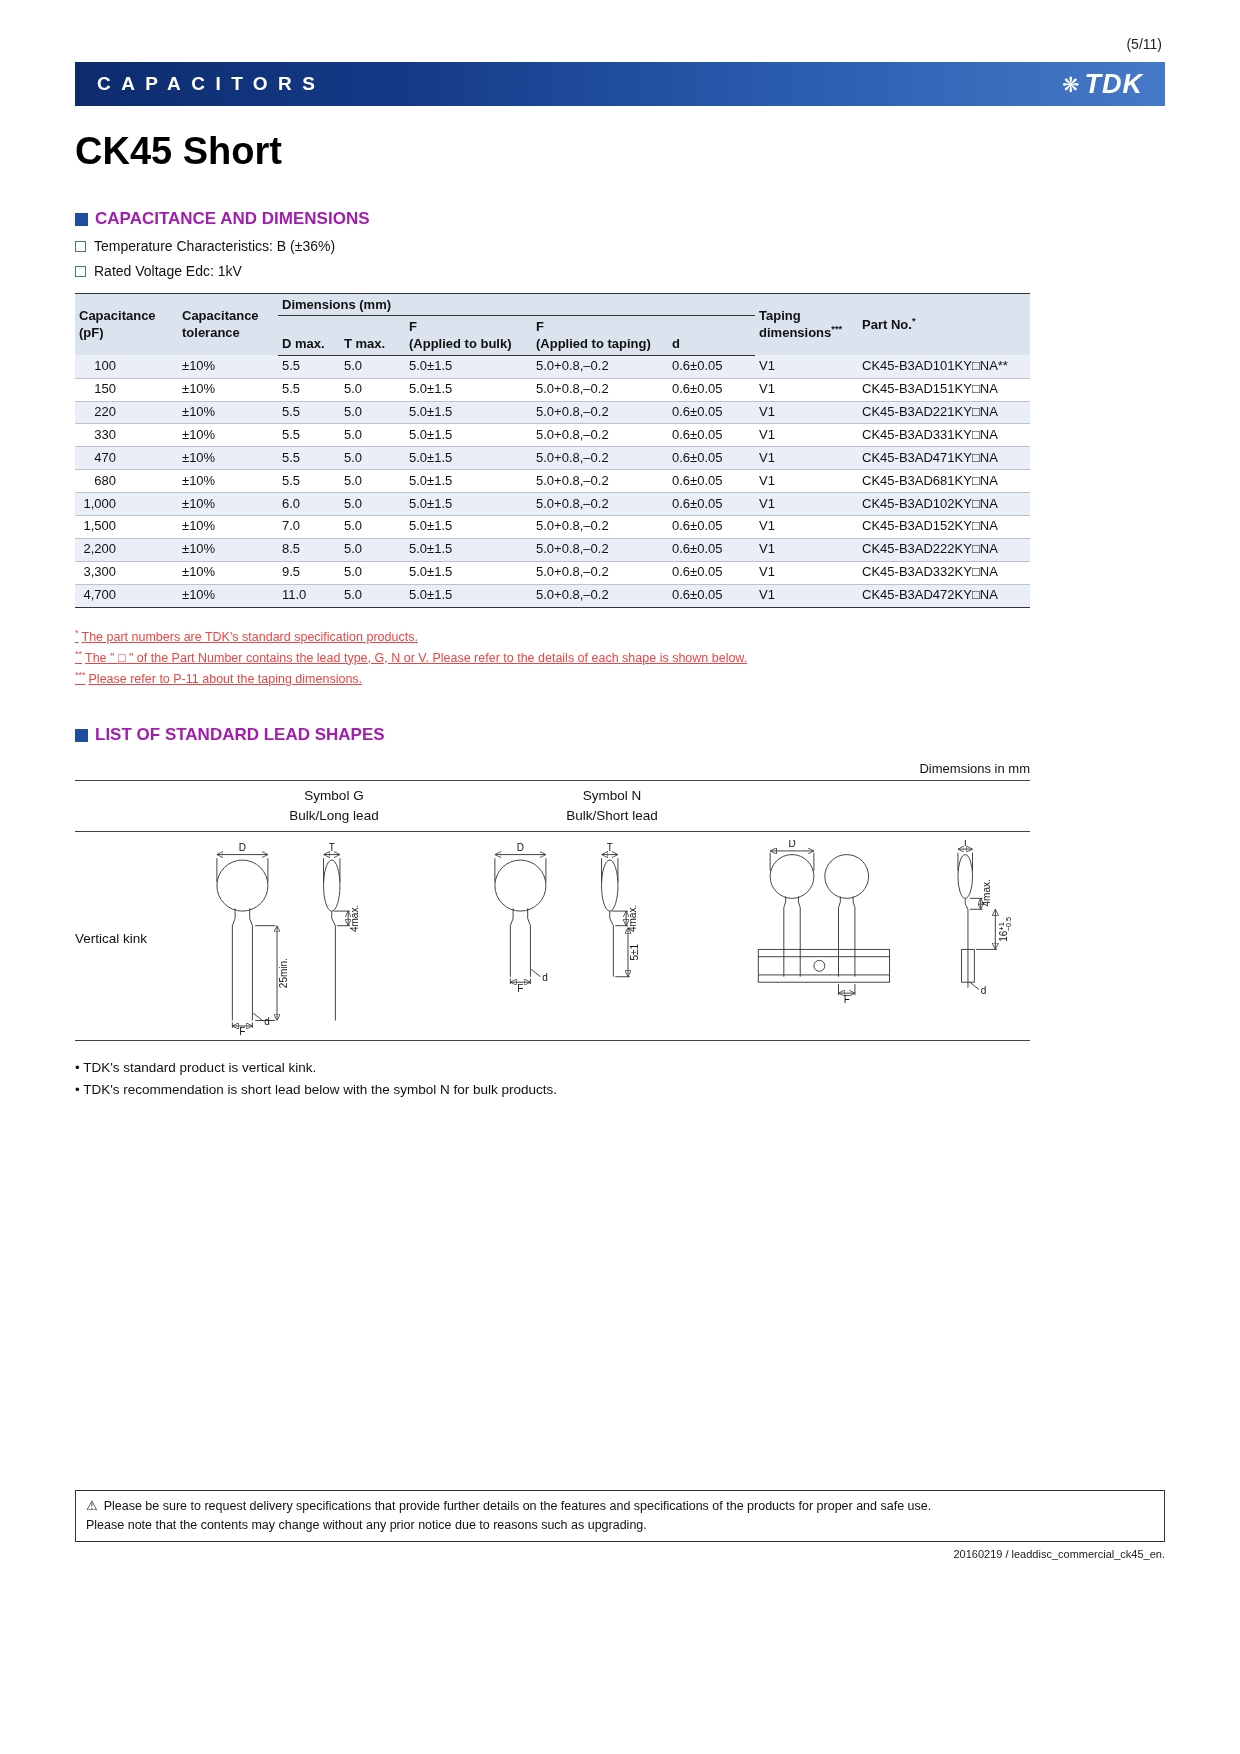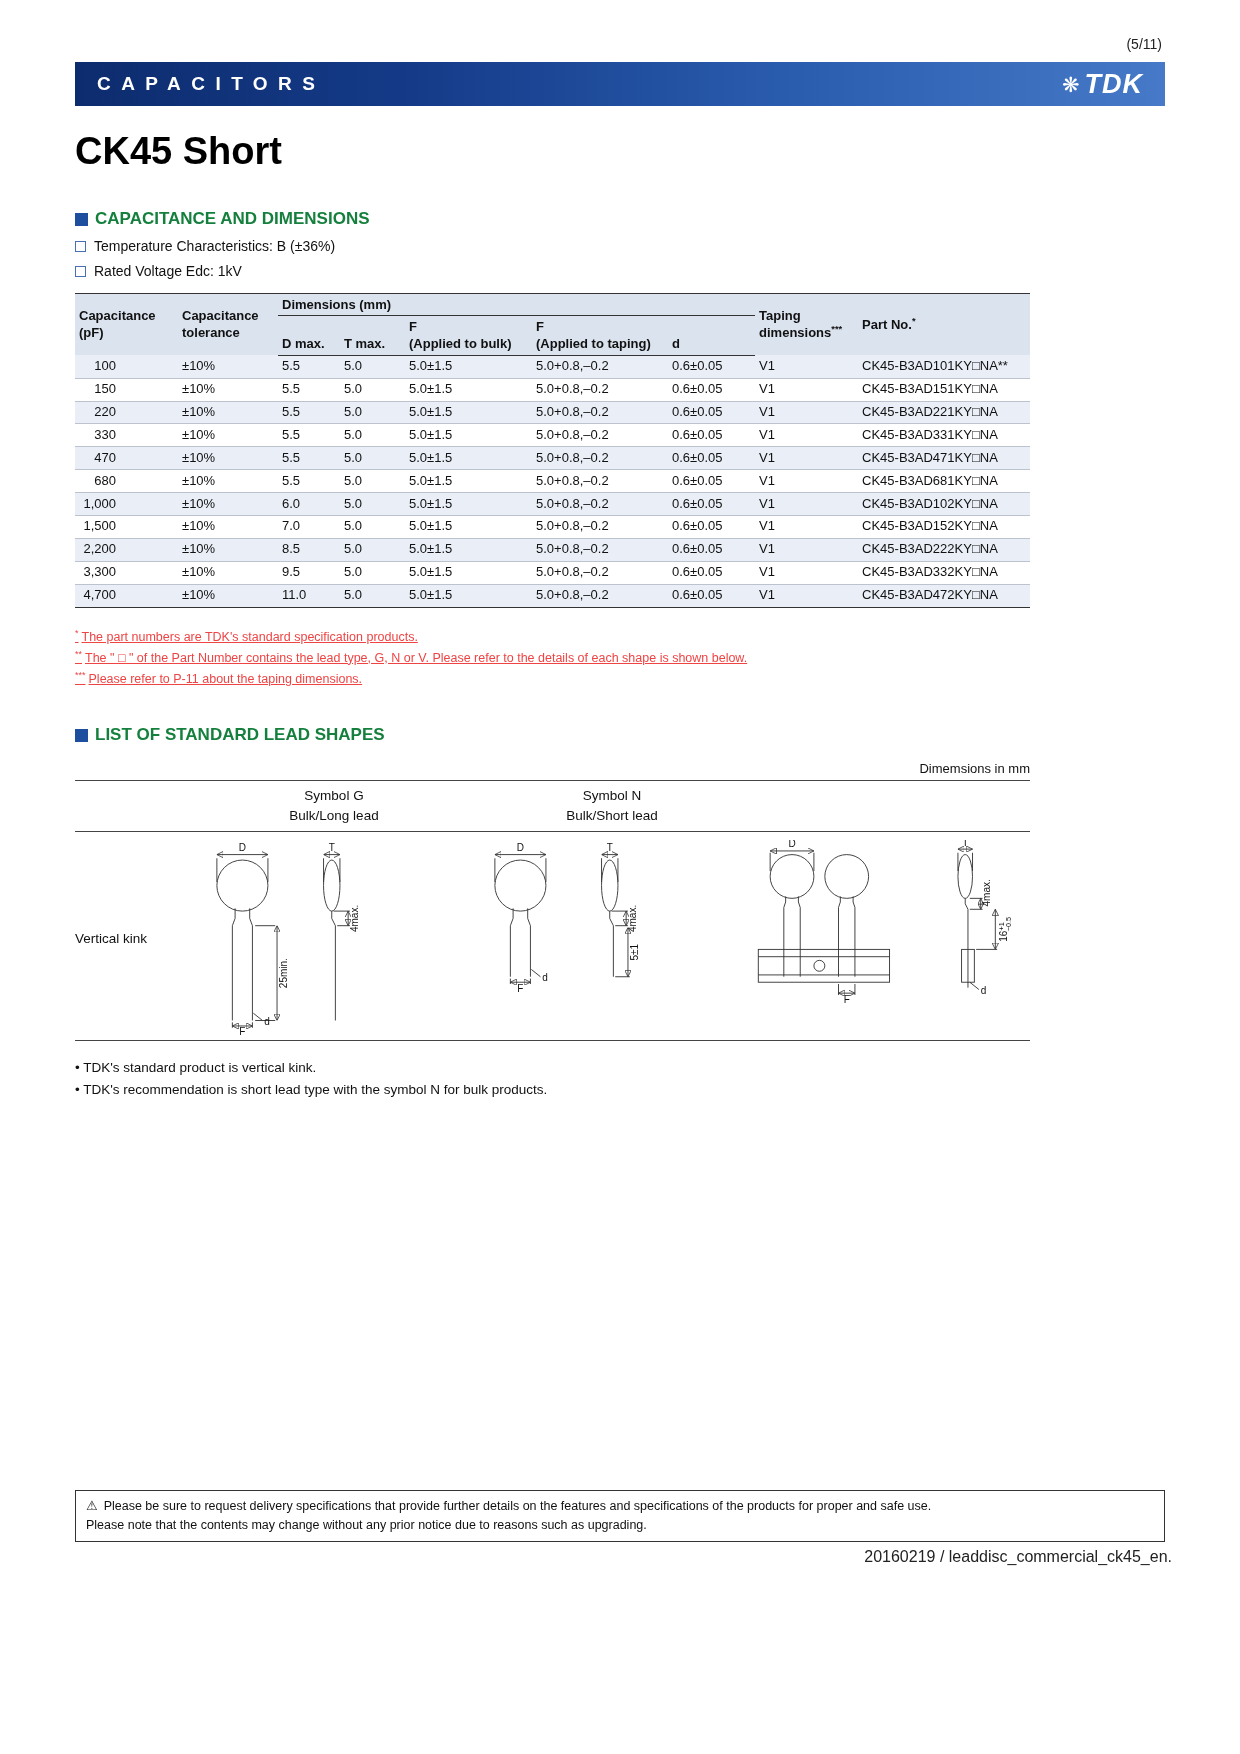--- a/index.html
+++ b/index.html
@@ -16,21 +16,21 @@
     background:linear-gradient(90deg,#0d2c6e 0%, #143a87 30%, #2a5cae 65%, #4679c7 100%);
     display:flex; align-items:center; justify-content:space-between; padding:0 22px;
   }
   .banner-title { color:#fff; font-size:19px; font-weight:bold; letter-spacing:0.55em; }
   .logo { display:flex; align-items:center; gap:5px; color:#fff; }
   .logo-mark { font-size:21px; line-height:1; }
   .logo-text { font-size:27px; font-weight:800; font-style:italic; letter-spacing:1px; }
 
   h1.title { margin:24px 0 0 0; font-size:38px; font-weight:bold; color:#000; }
 
-  h2.sec { margin:36px 0 0 0; display:flex; align-items:center; gap:7px; font-size:17px; font-weight:bold; color:#15803d; }
+  h2.sec { margin:36px 0 0 0; display:flex; align-items:center; gap:7px; font-size:17px; font-weight:bold; color:#a21caf; }
   .sq { width:13px; height:13px; background:#1d4f9e; flex:0 0 auto; }
 
   .cond { display:flex; align-items:center; gap:8px; margin-top:9px; font-size:14px; }
   .cond-box { width:11px; height:11px; border:1.5px solid #4a6fae; box-sizing:border-box; flex:0 0 auto; }
 
   table.spec { margin-top:14px; border-collapse:collapse; width:955px; table-layout:fixed;
                border-top:1.5px solid #333; border-bottom:1.5px solid #333; font-size:13px; }
   table.spec th { background:#dbe3ef; font-weight:bold; text-align:left; padding:3px 4px; white-space:pre-line; line-height:1.25; }
   table.spec thead tr.group-row th.group { border-bottom:1px solid #333; padding-bottom:2px; }
   table.spec thead tr.sub-row th { vertical-align:bottom; }
@@ -57,21 +57,21 @@
   .lead-svg { height:196px; display:block; }
   .lead-svg line, .lead-svg path, .lead-svg circle, .lead-svg ellipse, .lead-svg rect { stroke:#333; stroke-width:1; fill:none; }
   .lead-svg text { stroke:none; fill:#111; font-size:11px; font-family:"Liberation Sans",sans-serif; }
 
   .notes { margin-top:16px; font-size:13.5px; line-height:1.65; }
 
   .warning { position:absolute; left:75px; top:1490px; width:1090px; box-sizing:border-box;
              border:1px solid #333; padding:5px 10px 6px 10px; font-size:12.5px; line-height:1.5; }
   .warn-icon { font-size:13px; margin-right:6px; }
 
-  .footer { position:absolute; top:1548px; right:68px; font-size:16px; color:#222; }
+  .footer { position:absolute; top:1548px; right:75px; font-size:11px; color:#222; }
 </style>
 </head>
 <body>
 
 <div class="page">
   <div class="page-number">(5/11)</div>
 
   <div class="content">
     <header class="banner">
       <span class="banner-title">CAPACITORS</span>
@@ -410,21 +410,21 @@
               <line x1="240" y1="156" x2="250" y2="164"></line>
               <text x="252" y="169">d</text>
             </g>
           </svg>
         </div>
       </div>
     </div>
 
     <div class="notes">
       <div>• TDK's standard product is vertical kink.</div>
-      <div>• TDK's recommendation is short lead type with the symbol N for bulk products.</div>
+      <div>• TDK's recommendation is short lead below with the symbol N for bulk products.</div>
     </div>
   </div>
 
   <div class="warning">
     <div><span class="warn-icon">⚠</span><span>Please be sure to request delivery specifications that provide further details on the features and specifications of the products for proper and safe use.</span></div>
     <div>Please note that the contents may change without any prior notice due to reasons such as upgrading.</div>
   </div>
 
   <div class="footer">20160219 / leaddisc_commercial_ck45_en.</div>
 </div>

